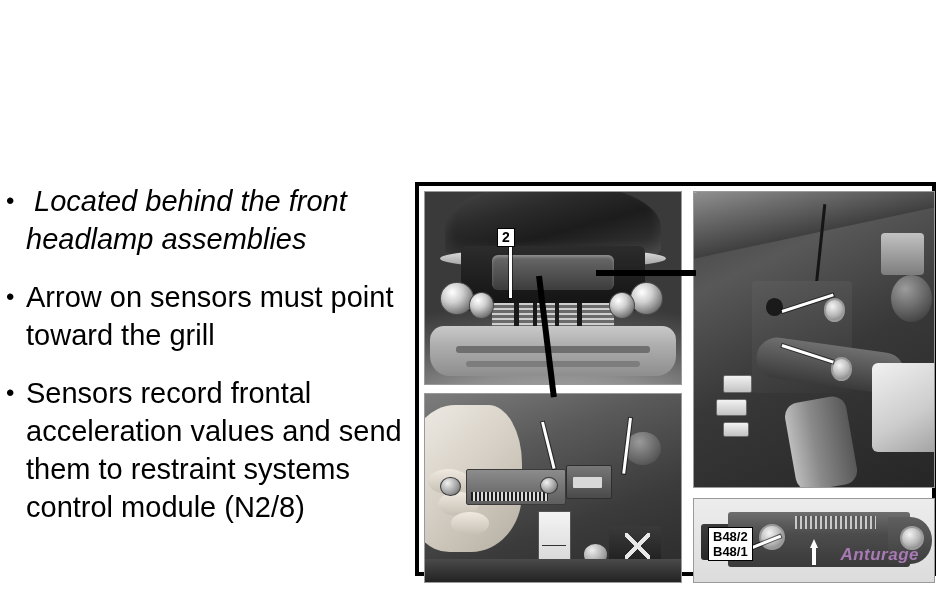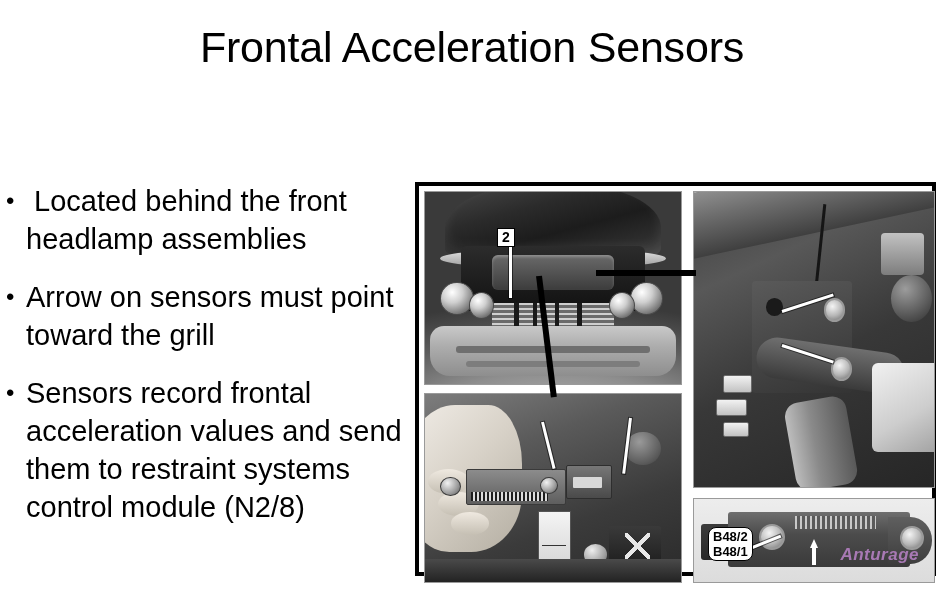--- a/index.html
+++ b/index.html
@@ -54,21 +54,21 @@
     flex: 0 0 auto;
     width: 18px;
     font-size: 24px;
     line-height: 38px;
     text-align: left;
   }
   .bullet-text {
     flex: 1 1 auto;
     padding-left: 2px;
   }
-  .bullet.b1 .bullet-text { text-indent: 8px; }
+  .bullet.b1 .bullet-text { text-indent: 8px; font-style: italic; }
 
   
   .figure-frame {
     position: absolute;
     left: 415px;
     top: 182px;
     width: 521px;
     height: 394px;
     border: 4px solid #000000;
     background: #ffffff;
@@ -387,21 +387,20 @@
     letter-spacing: 0.5px;
     z-index: 20;
   }
 </style>
 </head>
 <body>
 
 <div class="slide">
 
   <div class="title-block">
-    <span class="title-line">Frontal Acceleration Sensors</span>
   </div>
 
   <div class="bullets">
 
     <div class="bullet b1">
       <span class="bullet-marker">•</span>
       <span class="bullet-text">Located behind the front headlamp assemblies</span>
     </div>
 
     <div class="bullet b2">
@@ -493,21 +492,21 @@
           <div class="pd-bg"></div>
           <div class="pd-tab-left"></div>
           <div class="pd-body"></div>
           <div class="pd-ear"></div>
           <div class="pd-ribs"></div>
           <div class="pd-hole h1"></div>
           <div class="pd-hole h2"></div>
           <div class="pd-arrow"></div>
         </div>
         <div class="leader" style="left:46px; top:52px; width:44px; height:3px; transform:rotate(-22deg); transform-origin:left center;"></div>
-        <div class="callout" style="left:14px; top:28px;border-radius:8px;">B48/2
+        <div class="callout" style="left:14px; top:28px;">B48/2
 B48/1</div>
       </div>
 
       <div class="connector conn-h"></div>
       <div class="connector conn-d"></div>
 
       <div class="watermark" style="color: rgb(168, 121, 180);">Anturage</div>
 
     </div>
   </div>

